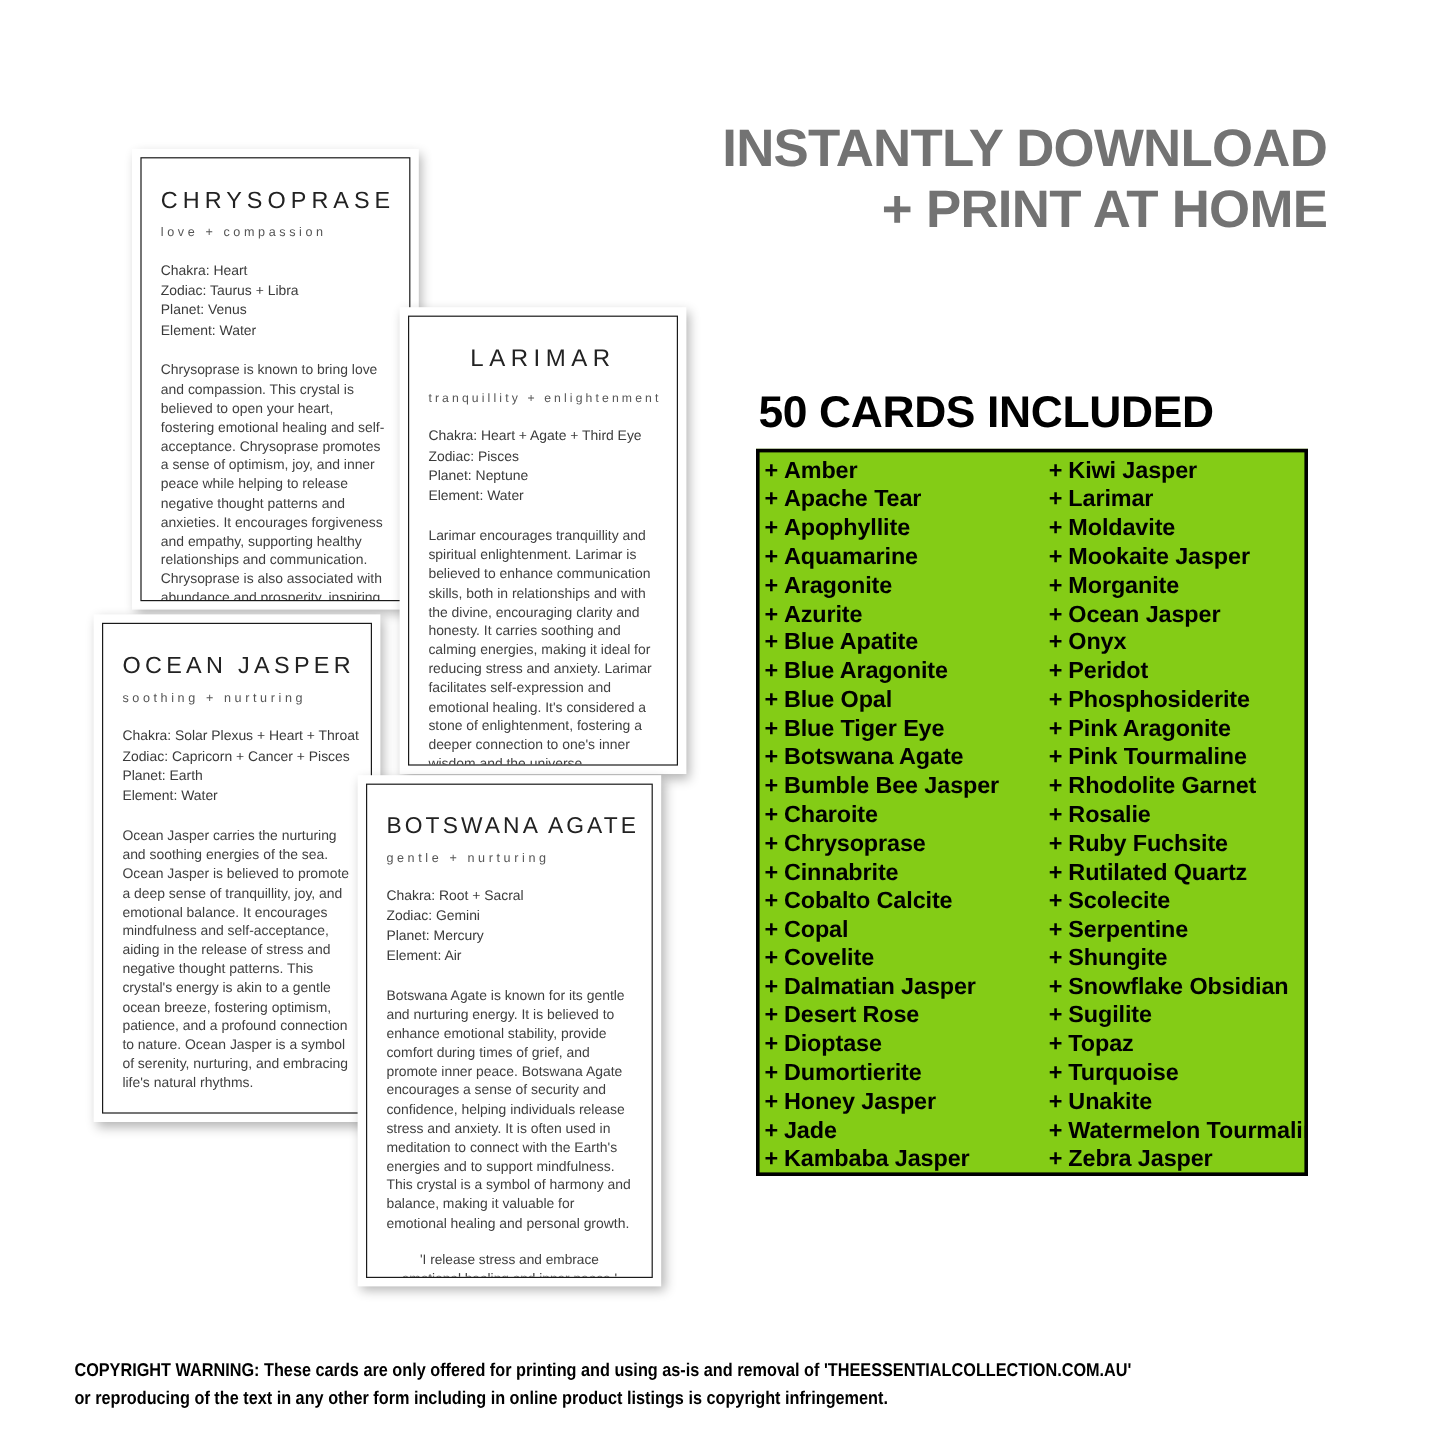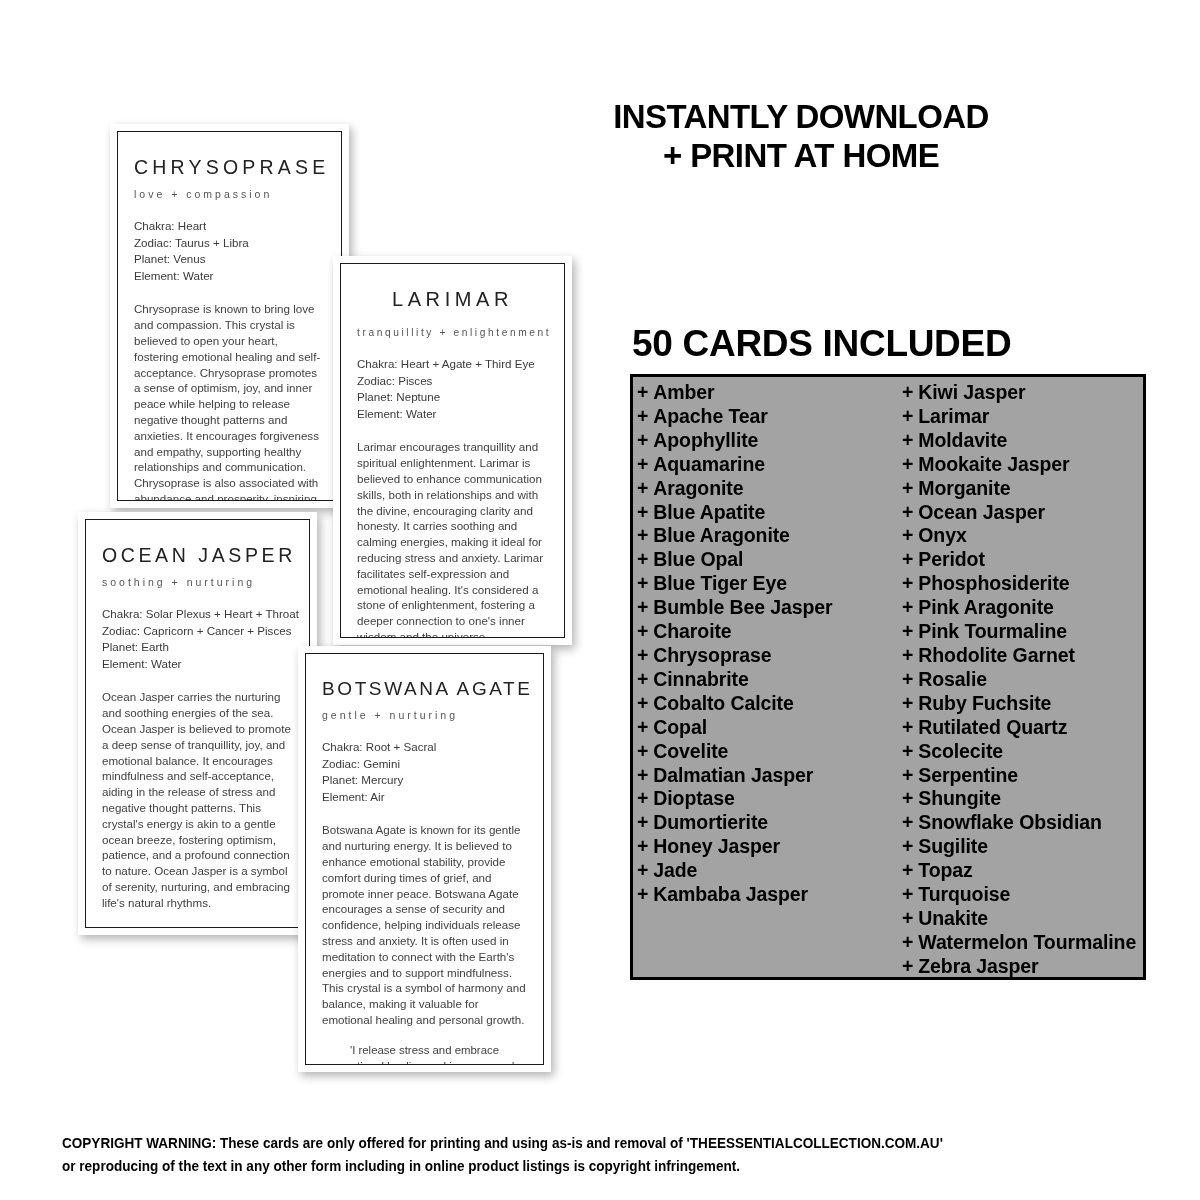--- a/index.html
+++ b/index.html
@@ -86,48 +86,48 @@
   #card-larimar     .card-sub   { letter-spacing: 2.6px; font-size: 10.2px; margin-top: 16px; }
   #card-oceanjasper .card-title { font-size: 19.5px; letter-spacing: 3.6px; }
   #card-botswana    .card-title { font-size: 19px;   letter-spacing: 2.6px; }
 
   
   #headline {
     position: absolute;
     left: 496px;
     top: 98px;
     width: 610px;
-    text-align: center;
-    font-size: 33px;
+    text-align: right;
+    font-size: 44px;
     line-height: 1.17;
     font-weight: 700;
     letter-spacing: -0.6px;
-    color: #000000;
+    color: #737373;
   }
   #headline .hl-line { display: block; white-space: nowrap; }
 
   #cards-included-heading {
     position: absolute;
     left: 632px;
     top: 323px;
     font-size: 37px;
     font-weight: 700;
     letter-spacing: -0.3px;
     color: #000000;
     white-space: nowrap;
   }
 
   #crystal-list-box {
     position: absolute;
     left: 630px;
     top: 374px;
-    width: 516px;
+    width: 460px;
     height: 606px;
     border: 3.5px solid #000000;
-    background: #a3a3a3;
+    background: #84cc16;
     padding: 4px 2px 2px 4px;
     display: flex;
     overflow: hidden;
   }
   .list-col {
     flex: 0 0 50%;
     display: flex;
     flex-direction: column;
   }
   .list-col.col-right { padding-left: 13px; }
@@ -231,32 +231,35 @@
 
   <div id="cards-included-heading">50 CARDS INCLUDED</div>
 
   <div id="crystal-list-box">
     <div class="list-col col-left" id="list-col-left">
         <div class="list-item"><span class="plus">+</span><span>Amber</span></div>
         <div class="list-item"><span class="plus">+</span><span>Apache Tear</span></div>
         <div class="list-item"><span class="plus">+</span><span>Apophyllite</span></div>
         <div class="list-item"><span class="plus">+</span><span>Aquamarine</span></div>
         <div class="list-item"><span class="plus">+</span><span>Aragonite</span></div>
+        <div class="list-item"><span class="plus">+</span><span>Azurite</span></div>
         <div class="list-item"><span class="plus">+</span><span>Blue Apatite</span></div>
         <div class="list-item"><span class="plus">+</span><span>Blue Aragonite</span></div>
         <div class="list-item"><span class="plus">+</span><span>Blue Opal</span></div>
         <div class="list-item"><span class="plus">+</span><span>Blue Tiger Eye</span></div>
+        <div class="list-item"><span class="plus">+</span><span>Botswana Agate</span></div>
         <div class="list-item"><span class="plus">+</span><span>Bumble Bee Jasper</span></div>
         <div class="list-item"><span class="plus">+</span><span>Charoite</span></div>
         <div class="list-item"><span class="plus">+</span><span>Chrysoprase</span></div>
         <div class="list-item"><span class="plus">+</span><span>Cinnabrite</span></div>
         <div class="list-item"><span class="plus">+</span><span>Cobalto Calcite</span></div>
         <div class="list-item"><span class="plus">+</span><span>Copal</span></div>
         <div class="list-item"><span class="plus">+</span><span>Covelite</span></div>
         <div class="list-item"><span class="plus">+</span><span>Dalmatian Jasper</span></div>
+        <div class="list-item"><span class="plus">+</span><span>Desert Rose</span></div>
         <div class="list-item"><span class="plus">+</span><span>Dioptase</span></div>
         <div class="list-item"><span class="plus">+</span><span>Dumortierite</span></div>
         <div class="list-item"><span class="plus">+</span><span>Honey Jasper</span></div>
         <div class="list-item"><span class="plus">+</span><span>Jade</span></div>
         <div class="list-item"><span class="plus">+</span><span>Kambaba Jasper</span></div>
       </div>
     <div class="list-col col-right" id="list-col-right">
         <div class="list-item"><span class="plus">+</span><span>Kiwi Jasper</span></div>
         <div class="list-item"><span class="plus">+</span><span>Larimar</span></div>
         <div class="list-item"><span class="plus">+</span><span>Moldavite</span></div>

